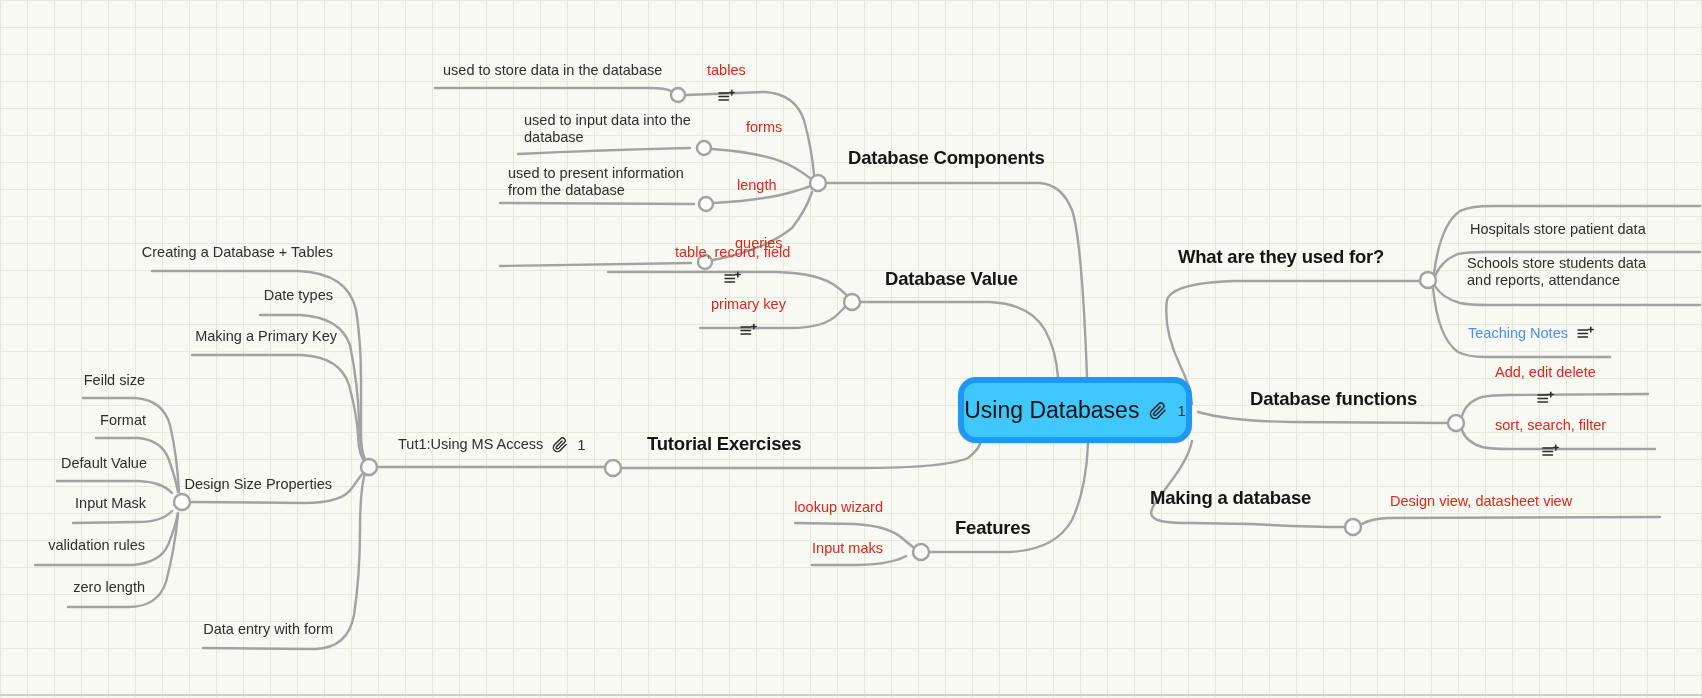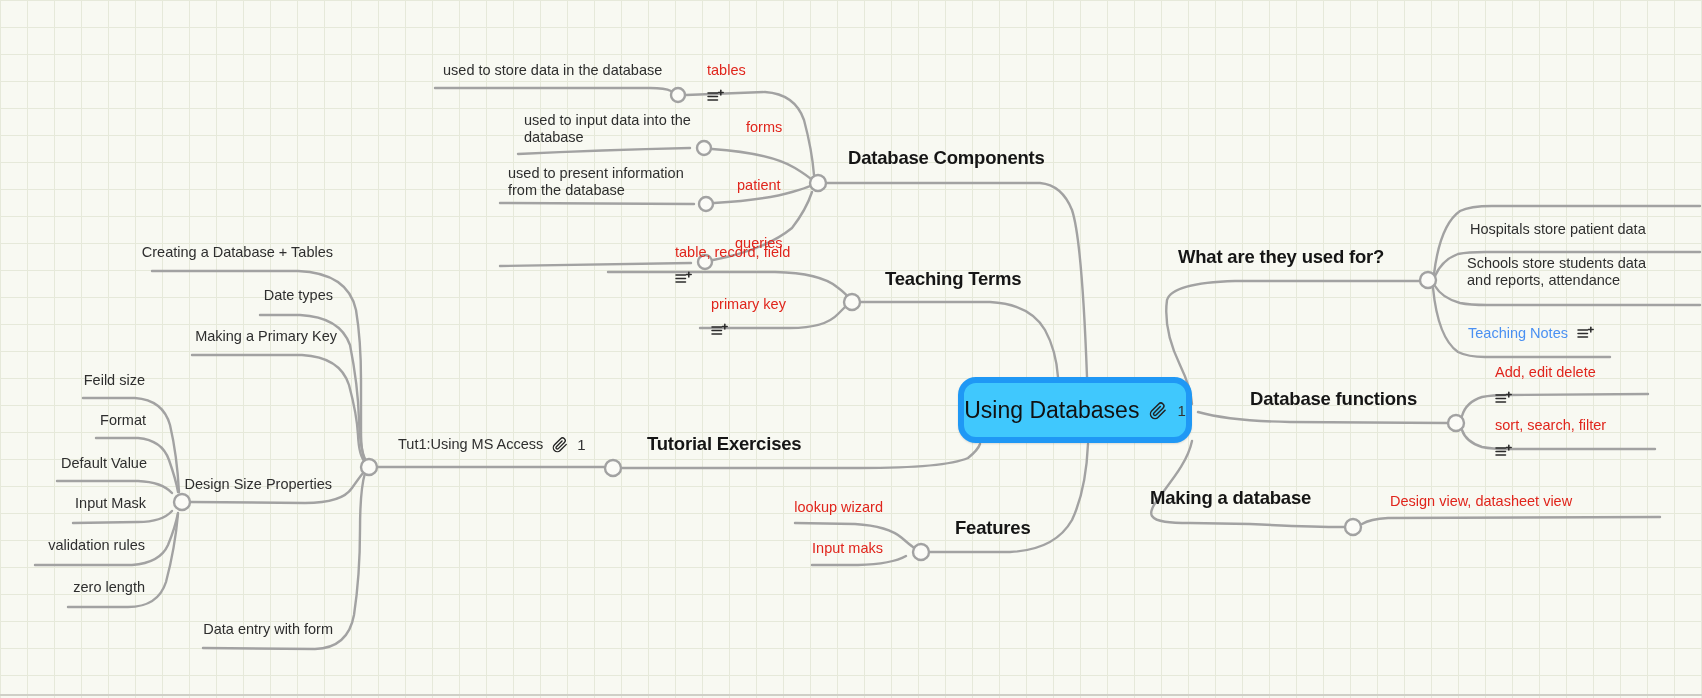--- a/index.html
+++ b/index.html
@@ -22,21 +22,21 @@
       linear-gradient(to right,#e6e9da 1px,transparent 1px),
       linear-gradient(to bottom,#e6e9da 1px,transparent 1px);
     background-size:27px 27px;
   }
   #wires{position:absolute;left:0;top:0;z-index:1;}
   #wires path{fill:none;stroke:var(--line);stroke-width:2.4;stroke-linecap:round;}
   #wires circle{fill:#fbfbf7;stroke:var(--line);stroke-width:2.4;}
 
   .lbl{
     position:absolute;z-index:2;
-    display:flex;align-items:flex-start;gap:9px;
+    display:flex;align-items:center;gap:9px;
     font-size:14.5px;color:#2e2e2e;
     white-space:nowrap;line-height:1.16;
   }
   .lbl .txt{display:inline-block;}
   .wrap{white-space:normal;}
   .h1{font-size:18.5px;font-weight:700;color:#151515;letter-spacing:-.2px;}
   .red{color:var(--red);flex-direction:column;}
   .blue{color:var(--blue);}
   .icon{flex:0 0 auto;margin-top:1px;}
 
@@ -135,21 +135,21 @@
     <svg class="icon" width="18" height="18" viewBox="0 0 24 24">
       <path d="M21.44 11.05l-9.19 9.19a6 6 0 0 1-8.49-8.49l9.19-9.19a4 4 0 0 1 5.66 5.66l-9.2 9.19a2 2 0 0 1-2.83-2.83l8.49-8.48" fill="none" stroke="#222" stroke-width="2" stroke-linecap="round"></path>
     </svg>
     <span class="count">1</span>
   </div>
 
   <div class="lbl h1" style="left:848px;top:147px">
       <span class="txt">Database Components</span>
     </div>
   <div class="lbl h1" style="left:885px;top:268px">
-      <span class="txt">Teaching Terms</span>
+      <span class="txt">Database Value</span>
     </div>
   <div class="lbl h1" style="left:1178px;top:246px">
       <span class="txt">What are they used for?</span>
     </div>
   <div class="lbl h1" style="left:1250px;top:388px">
       <span class="txt">Database functions</span>
     </div>
   <div class="lbl h1" style="left:1150px;top:487px">
       <span class="txt">Making a database</span>
     </div>
@@ -180,21 +180,21 @@
       <span class="txt">used to input data into the database</span>
     </div>
   <div class="lbl red" style="left:746px;top:119px">
       <span class="txt">forms</span>
     </div>
 
   <div class="lbl wrap" style="left:508px;top:165px;width:192px">
       <span class="txt">used to present information from the database</span>
     </div>
   <div class="lbl red" style="left:737px;top:177px">
-      <span class="txt">patient</span>
+      <span class="txt">length</span>
     </div>
 
   <div class="lbl red" style="left:735px;top:235px">
       <span class="txt">queries</span>
     </div>
 
   <div class="lbl red" style="left:675px;top:244px">
     <span class="txt">table, record, field</span>
     <svg class="icon" width="17" height="15" viewBox="0 0 17 15">
         <g stroke="#2b2b2b" stroke-width="1.5" stroke-linecap="round">

